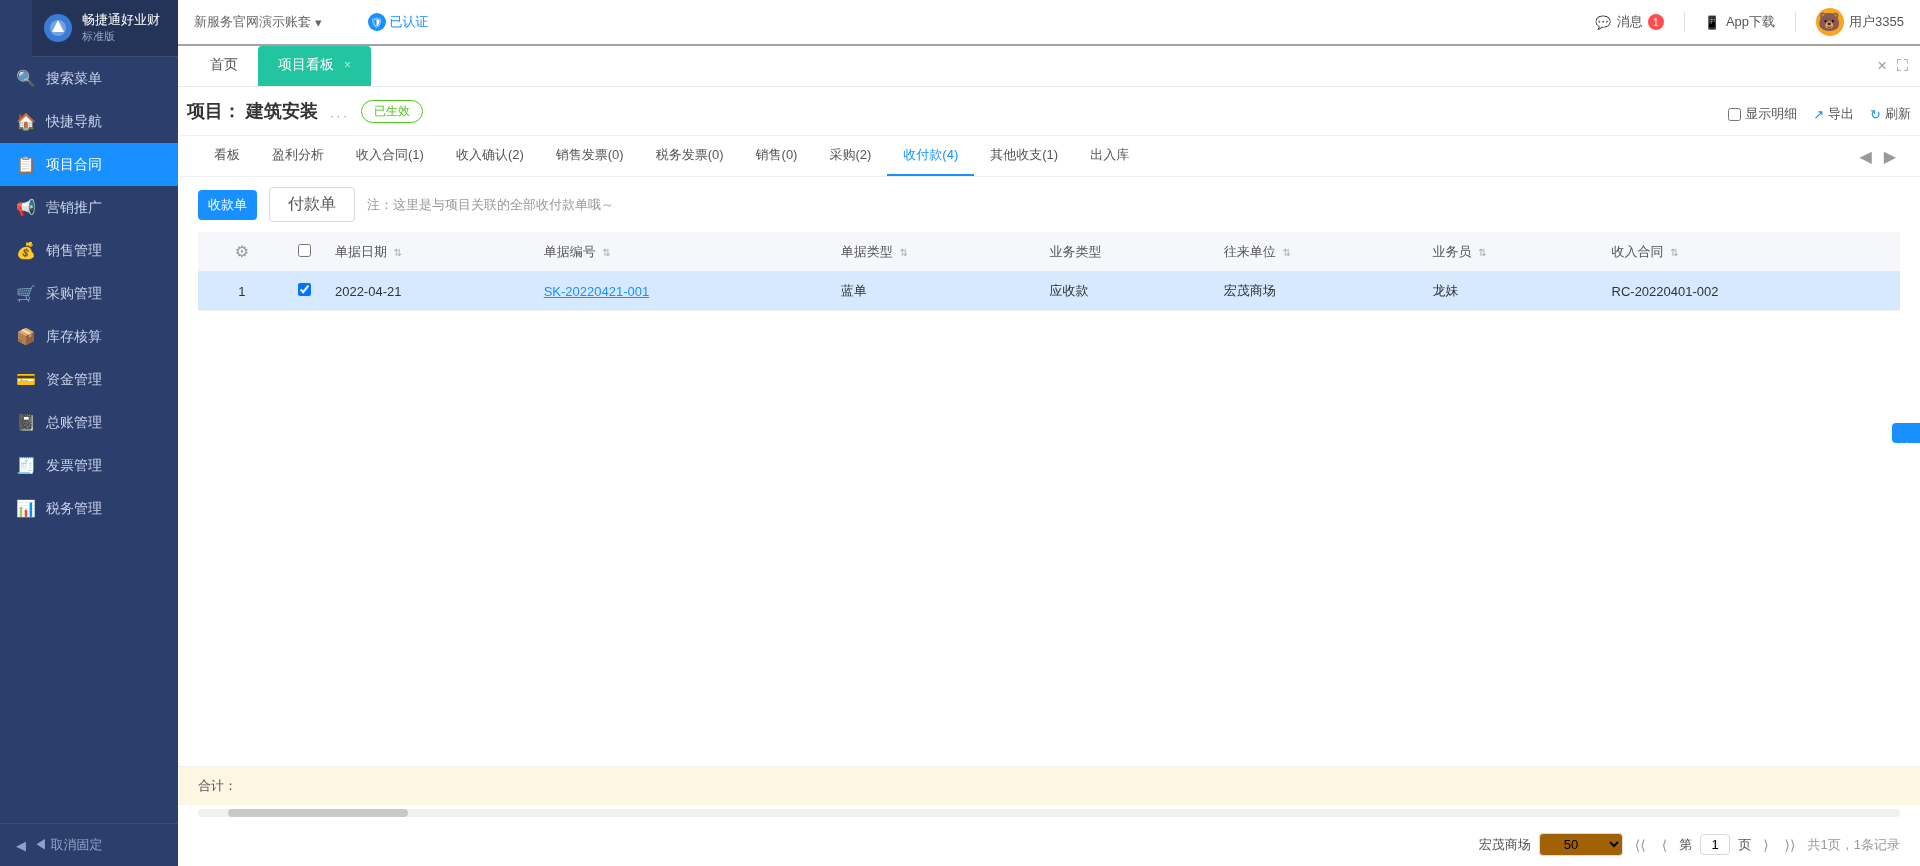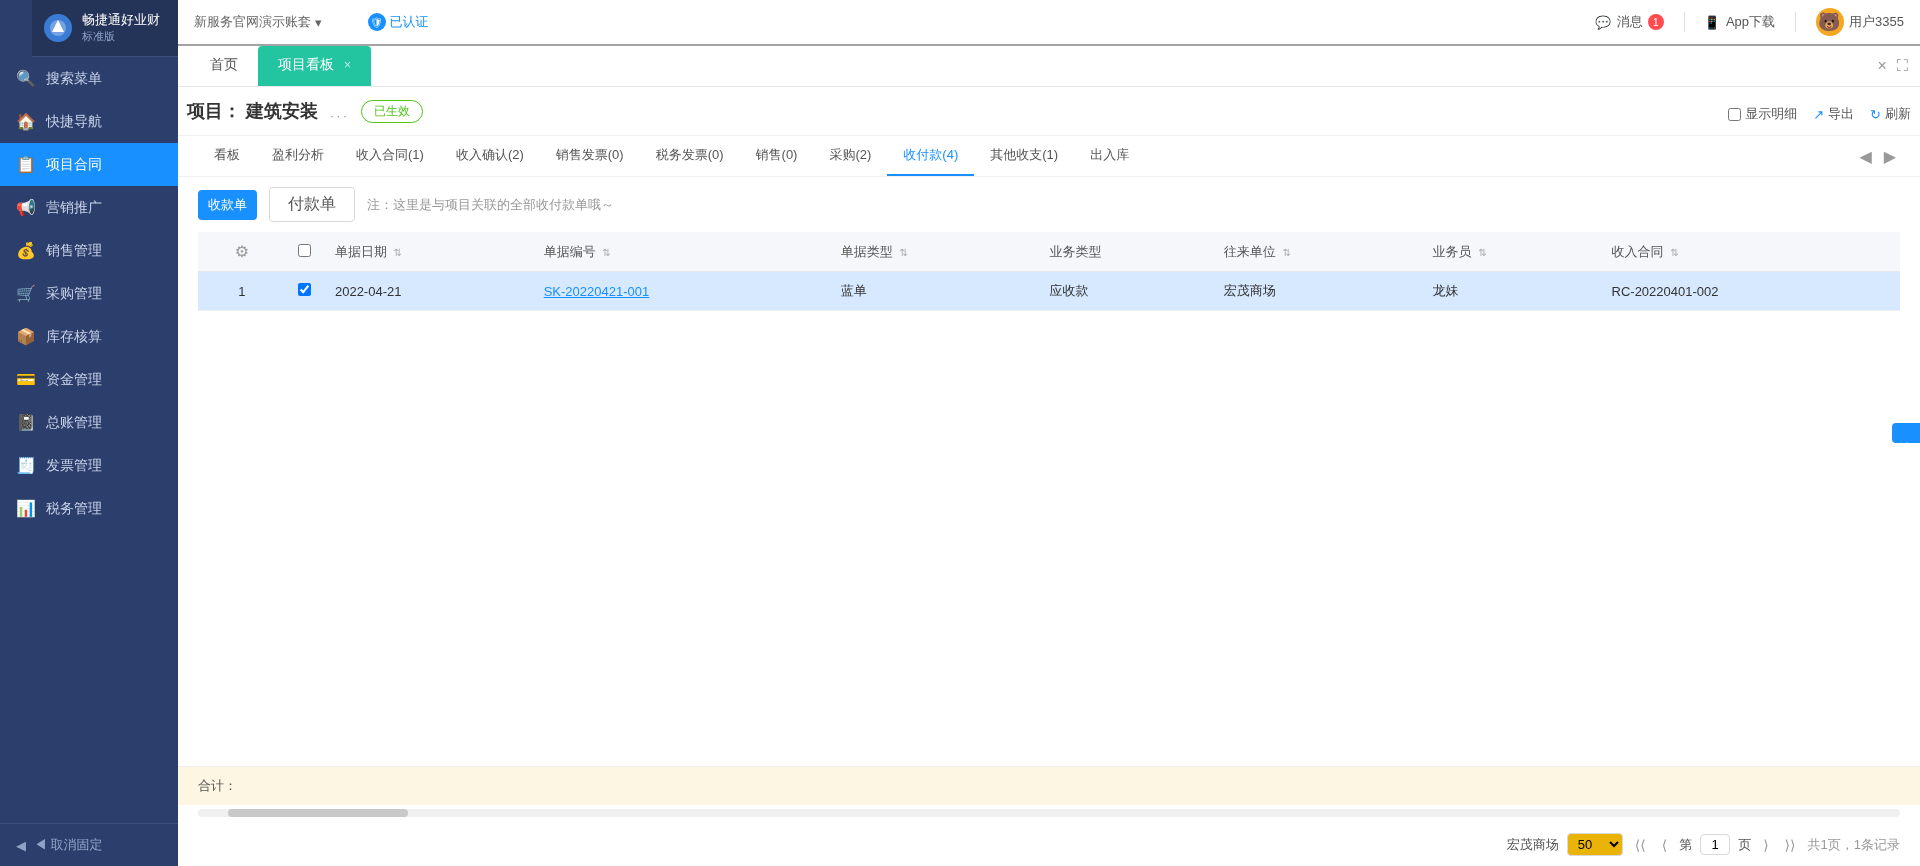--- a/index.html
+++ b/index.html
@@ -412,23 +412,23 @@
       display: flex;
       align-items: center;
       justify-content: flex-end;
       gap: 8px;
       font-size: 13px;
       color: #555;
     }
     .pagination-select {
       border: 1px solid #d9d9d9;
       border-radius: 4px;
-      padding: 2px 6px;
-      font-size: 13px;
-      background: #eab308;
+      padding: 2px 20px;
+      font-size: 13px;
+      background: #a16207;
     }
     .pagination-btn {
       cursor: pointer;
       color: #999;
       padding: 2px 4px;
       font-size: 14px;
     }
     .pagination-page {
       border: 1px solid #d9d9d9;
       border-radius: 4px;

